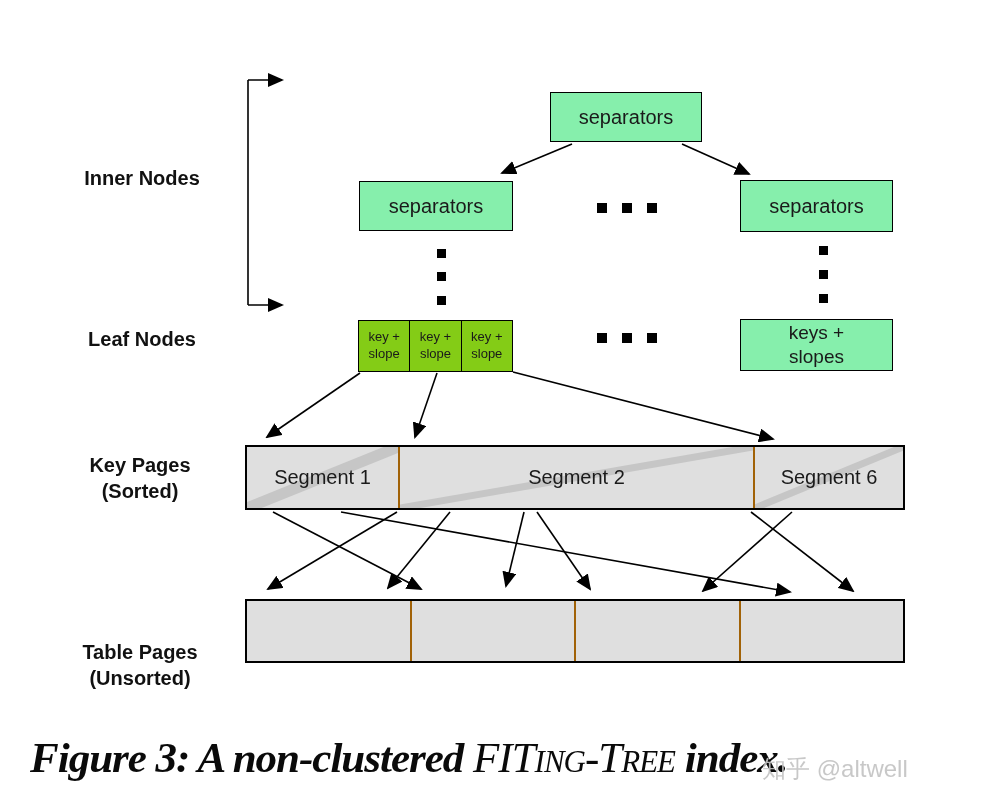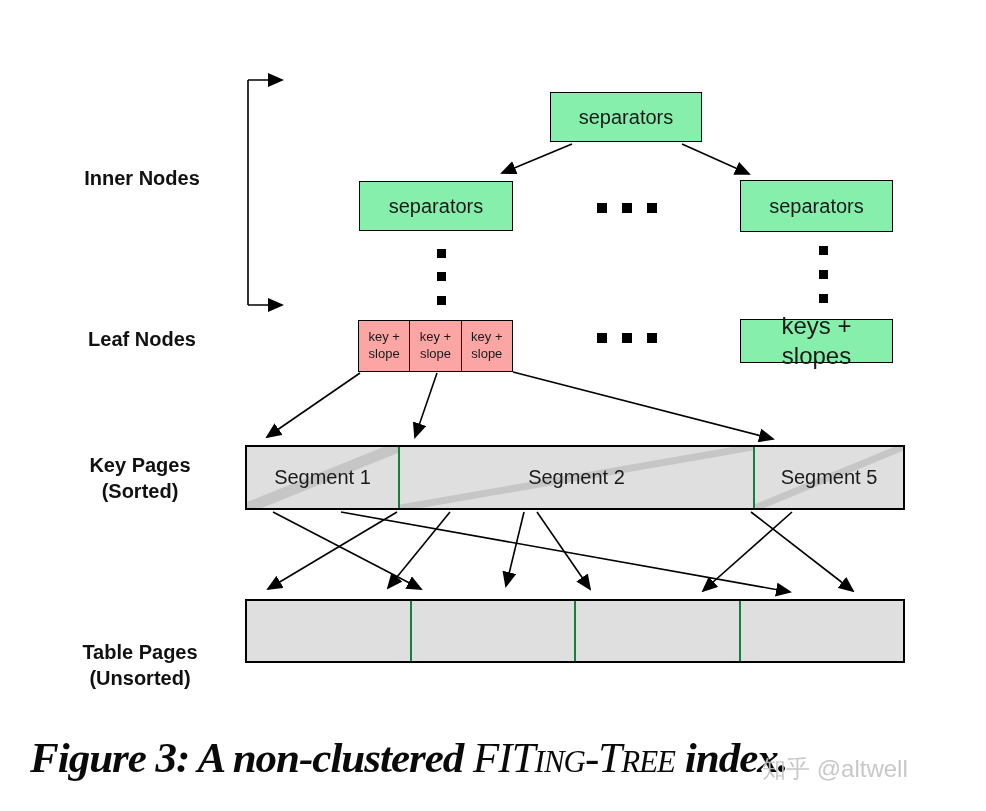--- a/index.html
+++ b/index.html
@@ -8,33 +8,33 @@
     font-family:"Liberation Sans",sans-serif;color:#000;
   }
   .overlay{position:absolute;left:0;top:0;width:986px;height:811px;z-index:1;}
   .box{
     position:absolute;z-index:2;background:#86efac;border:1.5px solid #000;
     display:flex;align-items:center;justify-content:center;text-align:center;
     font-size:20px;color:#1a1a1a;box-sizing:border-box;
   }
   .box .two-line{line-height:1.25;}
   .leaf-strip{
-    position:absolute;z-index:2;display:flex;background:#fca5a5;border:1.5px solid #000;box-sizing:border-box;
+    position:absolute;z-index:2;display:flex;background:#84cc16;border:1.5px solid #000;box-sizing:border-box;
   }
   .leaf-cell{
     flex:1;display:flex;align-items:center;justify-content:center;text-align:center;
     font-size:13px;line-height:1.3;color:#1a1a1a;border-right:1.5px solid #000;
   }
   .leaf-cell:last-child{border-right:none;}
   .page-row{
     position:absolute;z-index:2;display:flex;border:2px solid #000;box-sizing:border-box;background:#dfdfdf;
   }
   .page-cell{
     position:relative;display:flex;align-items:center;justify-content:center;
-    background:#dfdfdf;border-right:2px solid #15803d;box-sizing:border-box;
+    background:#dfdfdf;border-right:2px solid #a16207;box-sizing:border-box;
     font-size:20px;color:#1a1a1a;overflow:hidden;
   }
   .page-cell:last-child{border-right:none;}
   .slope-svg{position:absolute;left:0;top:0;width:100%;height:100%;}
   .seg-label{position:relative;z-index:1;}
   .side-label{
     position:absolute;z-index:2;font-weight:bold;font-size:20px;color:#111;
     text-align:center;line-height:1.3;
   }
   .caption{
@@ -134,21 +134,21 @@
     <div class="leaf-cell">
       <span class="two-line"><span>key +</span><br>
       <span>slope</span></span>
     </div>
     <div class="leaf-cell">
       <span class="two-line"><span>key +</span><br>
       <span>slope</span></span>
     </div>
   </div>
 
-  <div class="box" style="left:740px;top:319px;width:153px;height:44px;font-size:24px;">
+  <div class="box" style="left:740px;top:319px;width:153px;height:52px;font-size:19px;">
     <span class="two-line"><span>keys +</span><br>
     <span>slopes</span></span>
   </div>
 
   <div class="page-row" style="left:245px;top:445px;width:660px;height:65px;">
     <div class="page-cell" style="width:153px;">
       <svg class="slope-svg" viewBox="0 0 100 100" preserveAspectRatio="none">
         <line x1="-2" y1="102" x2="102" y2="-2" stroke="#c6c6c6" stroke-width="11" vector-effect="non-scaling-stroke"></line>
       </svg>
       <span class="seg-label">Segment 1</span>
@@ -156,21 +156,21 @@
     <div class="page-cell" style="width:355px;">
       <svg class="slope-svg" viewBox="0 0 100 100" preserveAspectRatio="none">
         <line x1="-2" y1="102" x2="102" y2="-2" stroke="#c6c6c6" vector-effect="non-scaling-stroke" stroke-width="7"></line>
       </svg>
       <span class="seg-label">Segment 2</span>
     </div>
     <div class="page-cell" style="flex:1;">
       <svg class="slope-svg" viewBox="0 0 100 100" preserveAspectRatio="none">
         <line x1="-2" y1="102" x2="102" y2="-2" stroke="#c6c6c6" vector-effect="non-scaling-stroke" stroke-width="7"></line>
       </svg>
-      <span class="seg-label">Segment 5</span>
+      <span class="seg-label">Segment 6</span>
     </div>
   </div>
 
   <div class="page-row" style="left:245px;top:599px;width:660px;height:64px;">
     <div class="page-cell" style="flex:1;"></div>
     <div class="page-cell" style="flex:1;"></div>
     <div class="page-cell" style="flex:1;"></div>
     <div class="page-cell" style="flex:1;"></div>
   </div>
 

